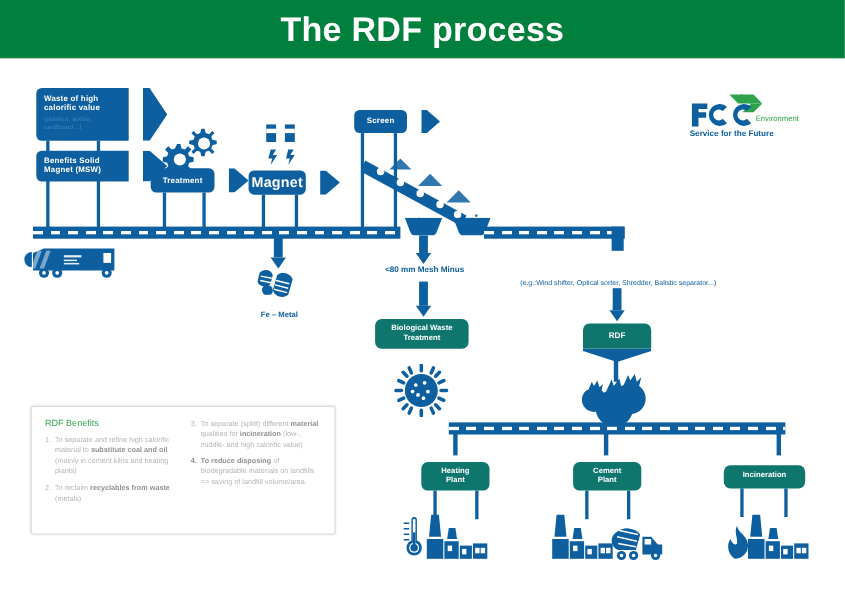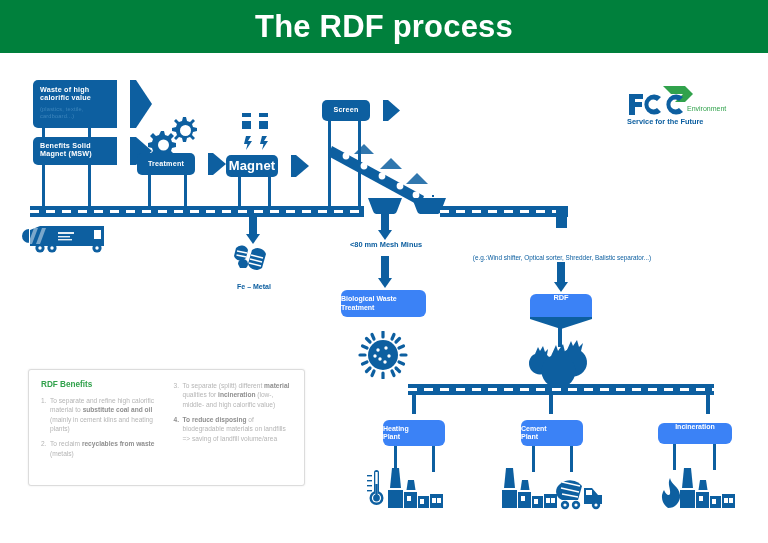--- a/index.html
+++ b/index.html
@@ -35,22 +35,22 @@
   }
   .signpost .tip {
     position:absolute; right:-13px; top:0; width:0; height:100%;
   }
   .signpost .tip svg { display:block; }
 
   .post { position:absolute; background:#0d5fa0; width:2.5px; }
 
   
   .pill {
-    position:absolute; background:#3b82f6; border-radius:6px; color:#fff;
-    font-weight:bold; display:flex; align-items:flex-start; justify-content:center;
+    position:absolute; background:#0f766e; border-radius:6px; color:#fff;
+    font-weight:bold; display:flex; align-items:center; justify-content:center;
     text-align:center; line-height:1.2;
   }
 
   
   .belt {
     position:absolute; background:#0d5fa0; height:11px;
   }
   .belt .dashes {
     position:absolute; left:0; top:4px; height:3px; width:100%;
     background: repeating-linear-gradient(to right,
@@ -68,21 +68,21 @@
 
   
   .benefits {
     position:absolute; left:28px; top:369px; width:277px; height:117px;
     background:#ffffff; border:1px solid #dcdcdc; border-radius:3px;
     box-shadow:0 0 2px rgba(0,0,0,.10);
     padding:10px 10px 6px 12px;
     display:flex; gap:12px;
   }
   .benefits .col { width:50%; }
-  .bx-title { color:#31a24c; font-weight:bold; font-size:8.2px; margin:0 0 7px 0; }
+  .bx-title { color:#31a24c; font-weight:normal; font-size:8.2px; margin:0 0 7px 0; }
   .bx-item { color:#b5b5b5; font-size:6.6px; line-height:1.42; margin-bottom:6px; display:flex; }
   .bx-item .num { color:#b5b5b5; width:9px; flex:none; }
   .bx-item.bold .num { color:#8f8f8f; font-weight:bold; }
   .bx-item b { color:#8f8f8f; }
 
   
   .fcclogo { position:absolute; left:627px; top:84px; width:120px; height:44px; }
   .fcc-env { position:absolute; left:60px; top:21px; color:#31a24c; font-size:7px; }
   .fcc-tag { position:absolute; left:0px; top:33px; color:#0d5fa0; font-size:7.4px; font-weight:bold; }
 </style>

